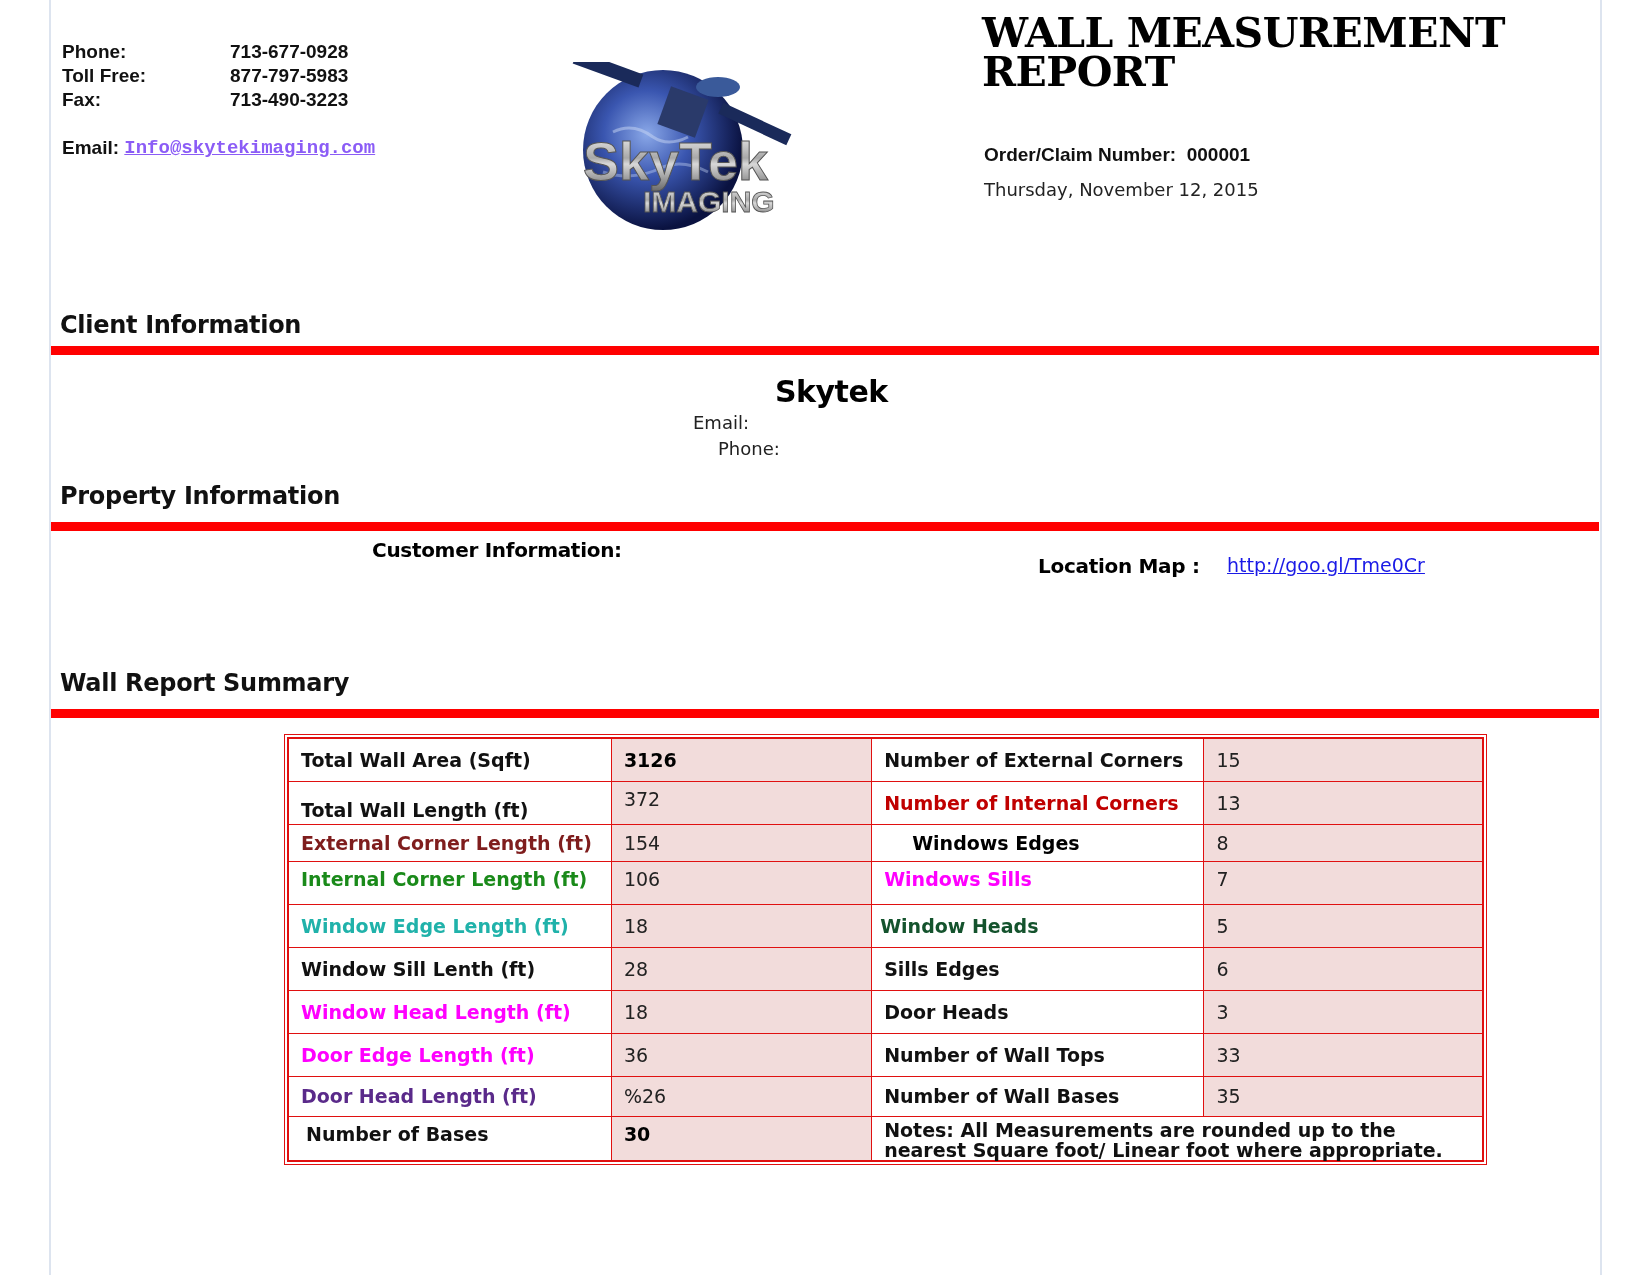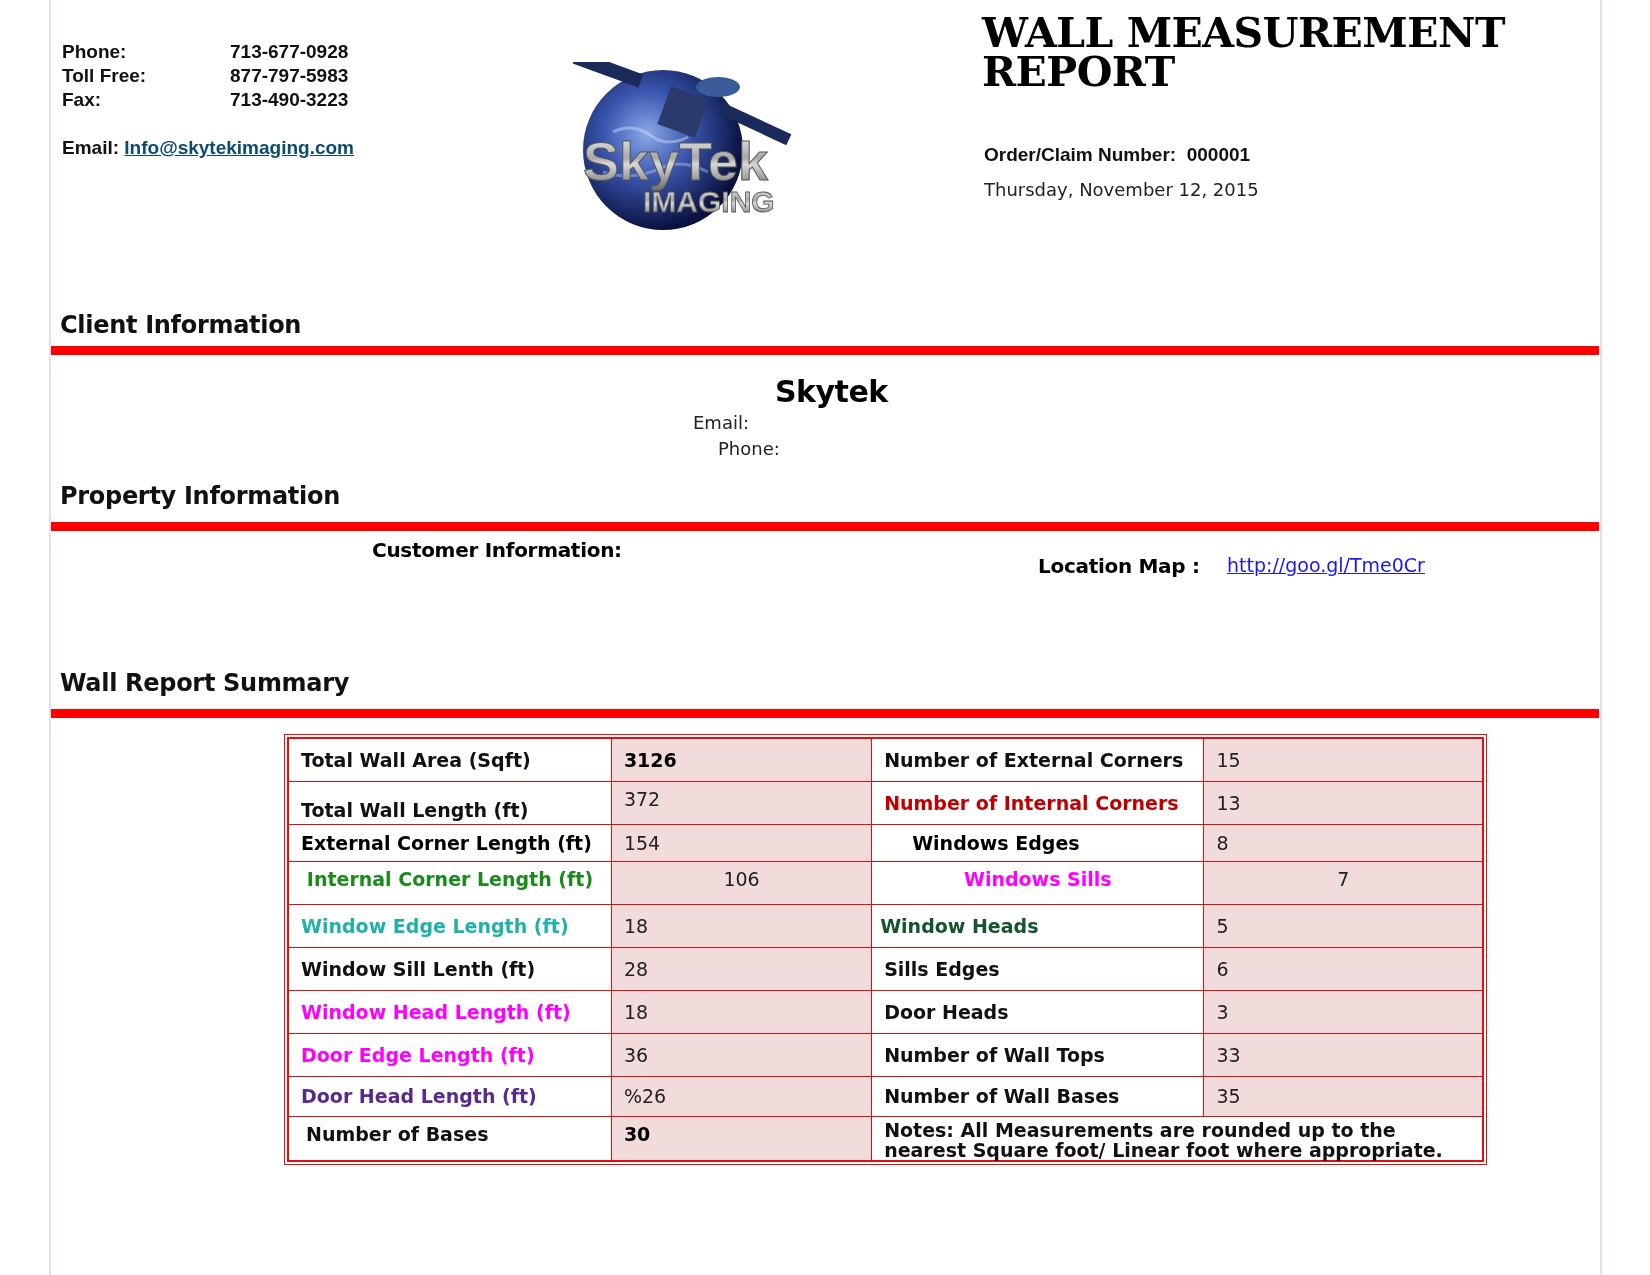--- a/index.html
+++ b/index.html
@@ -4,21 +4,21 @@
 <style>
   html, body { margin: 0; padding: 0; background: #ffffff; }
   body { width: 1650px; height: 1275px; position: relative; overflow: hidden; font-family: "Liberation Sans", sans-serif; color: #000; }
   .page-border-left { position: absolute; left: 49px; top: 0; width: 2px; height: 1275px; background: #dde4ef; }
   .page-border-right { position: absolute; left: 1600px; top: 0; width: 2px; height: 1275px; background: #dde4ef; }
 
   .contact { position: absolute; left: 62px; top: 40px; font-family: "Liberation Sans", sans-serif; font-weight: bold; font-size: 19px; line-height: 24px; color: #111; }
   .contact .row { display: flex; }
   .contact .lbl { width: 168px; }
   .contact .email-row { margin-top: 24px; }
-  .contact a { color: #0c4a6e; text-decoration: underline; }
+  .contact a { color: #8b5cf6; text-decoration: underline; font-family: Liberation Mono, monospace; }
 
   .logo { position: absolute; left: 553px; top: 62px; width: 290px; height: 170px; }
 
   .title { position: absolute; left: 982px; top: 14px; font-family: "DejaVu Serif", serif; font-weight: bold; font-size: 41px; line-height: 39px; letter-spacing: -0.5px; color: #000; }
   .order { position: absolute; left: 984px; top: 144px; font-family: "Liberation Sans", sans-serif; font-weight: bold; font-size: 19px; color: #111; }
   .date { position: absolute; left: 984px; top: 179px; font-family: "DejaVu Sans", sans-serif; font-size: 18px; color: #222; }
 
   .section-title { position: absolute; left: 60px; font-family: "DejaVu Sans", sans-serif; font-weight: bold; font-size: 24px; color: #111; letter-spacing: -0.3px; }
   .red-bar { position: absolute; left: 51px; width: 1548px; height: 9px; background: #ff0000; }
 
@@ -133,26 +133,26 @@
     <td class="lbl" style="color:#111;">Number of External Corners</td>
     <td class="val">15</td>
   </tr>
   <tr style="height:43px;">
     <td class="lbl" style="color:#111; padding-top:14px;">Total Wall Length (ft)</td>
     <td class="val" style="vertical-align:top; padding-top:6px;">372</td>
     <td class="lbl" style="color:#c00000;">Number of Internal Corners</td>
     <td class="val">13</td>
   </tr>
   <tr style="height:37px;">
-    <td class="lbl" style="color:#000000;">External Corner Length (ft)</td>
+    <td class="lbl" style="color:#7f1d1d;">External Corner Length (ft)</td>
     <td class="val">154</td>
     <td class="lbl" style="color:#000000;padding-left:40px;">Windows Edges</td>
     <td class="val">8</td>
   </tr>
-  <tr style="height:43px;text-align:center;">
+  <tr style="height:43px;">
     <td class="lbl" style="color:#1a8a1a; vertical-align:top; padding-top:6px;">Internal Corner Length (ft)</td>
     <td class="val" style="vertical-align:top; padding-top:6px;">106</td>
     <td class="lbl" style="color:#ff00ff; vertical-align:top; padding-top:6px;">Windows Sills</td>
     <td class="val" style="vertical-align:top; padding-top:6px;">7</td>
   </tr>
   <tr style="height:43px;">
     <td class="lbl" style="color:#20b2aa;">Window Edge Length (ft)</td>
     <td class="val">18</td>
     <td class="lbl" style="color:#14532d;padding-left:8px;">Window Heads</td>
     <td class="val">5</td>

